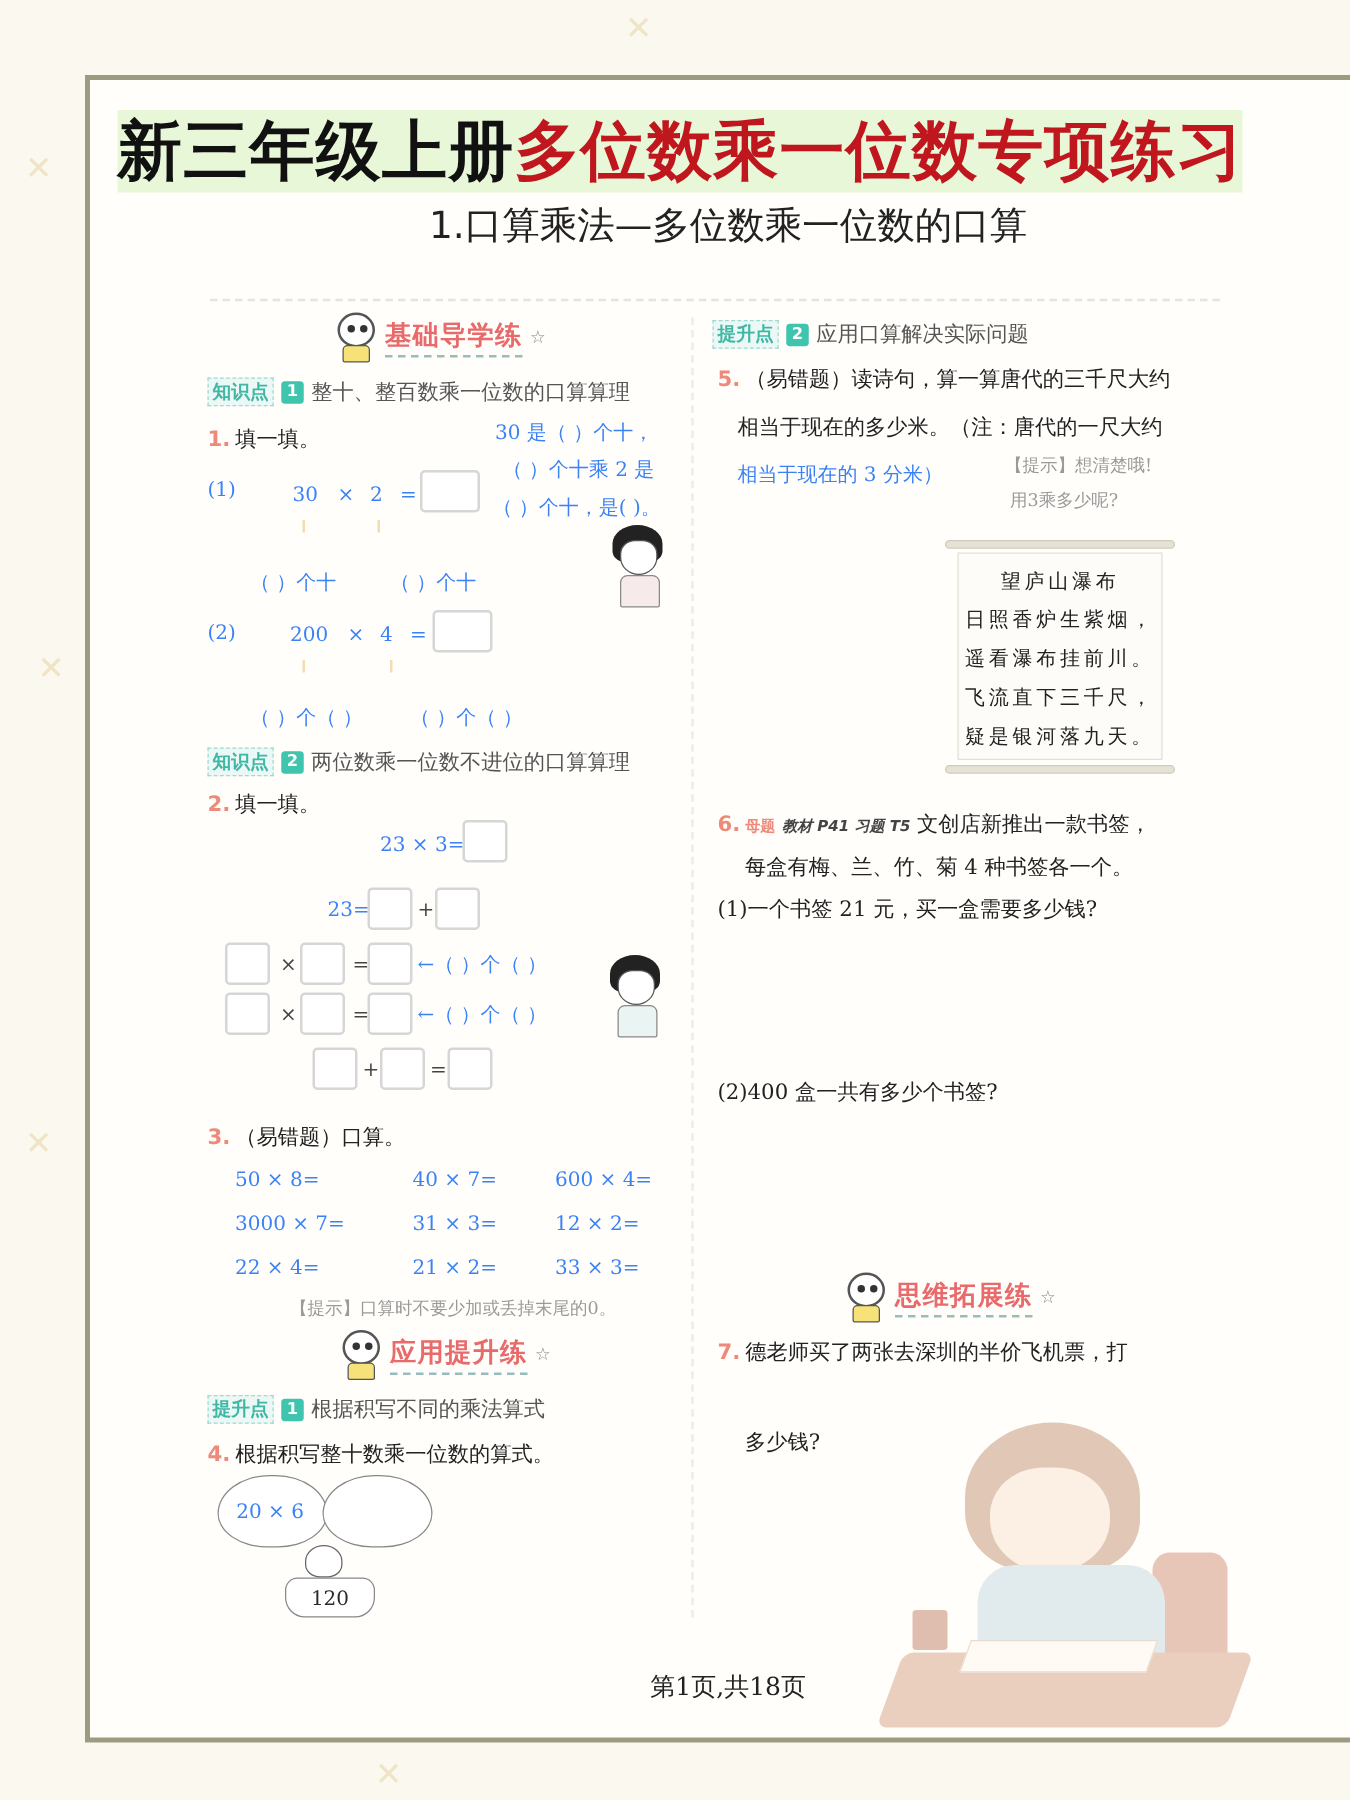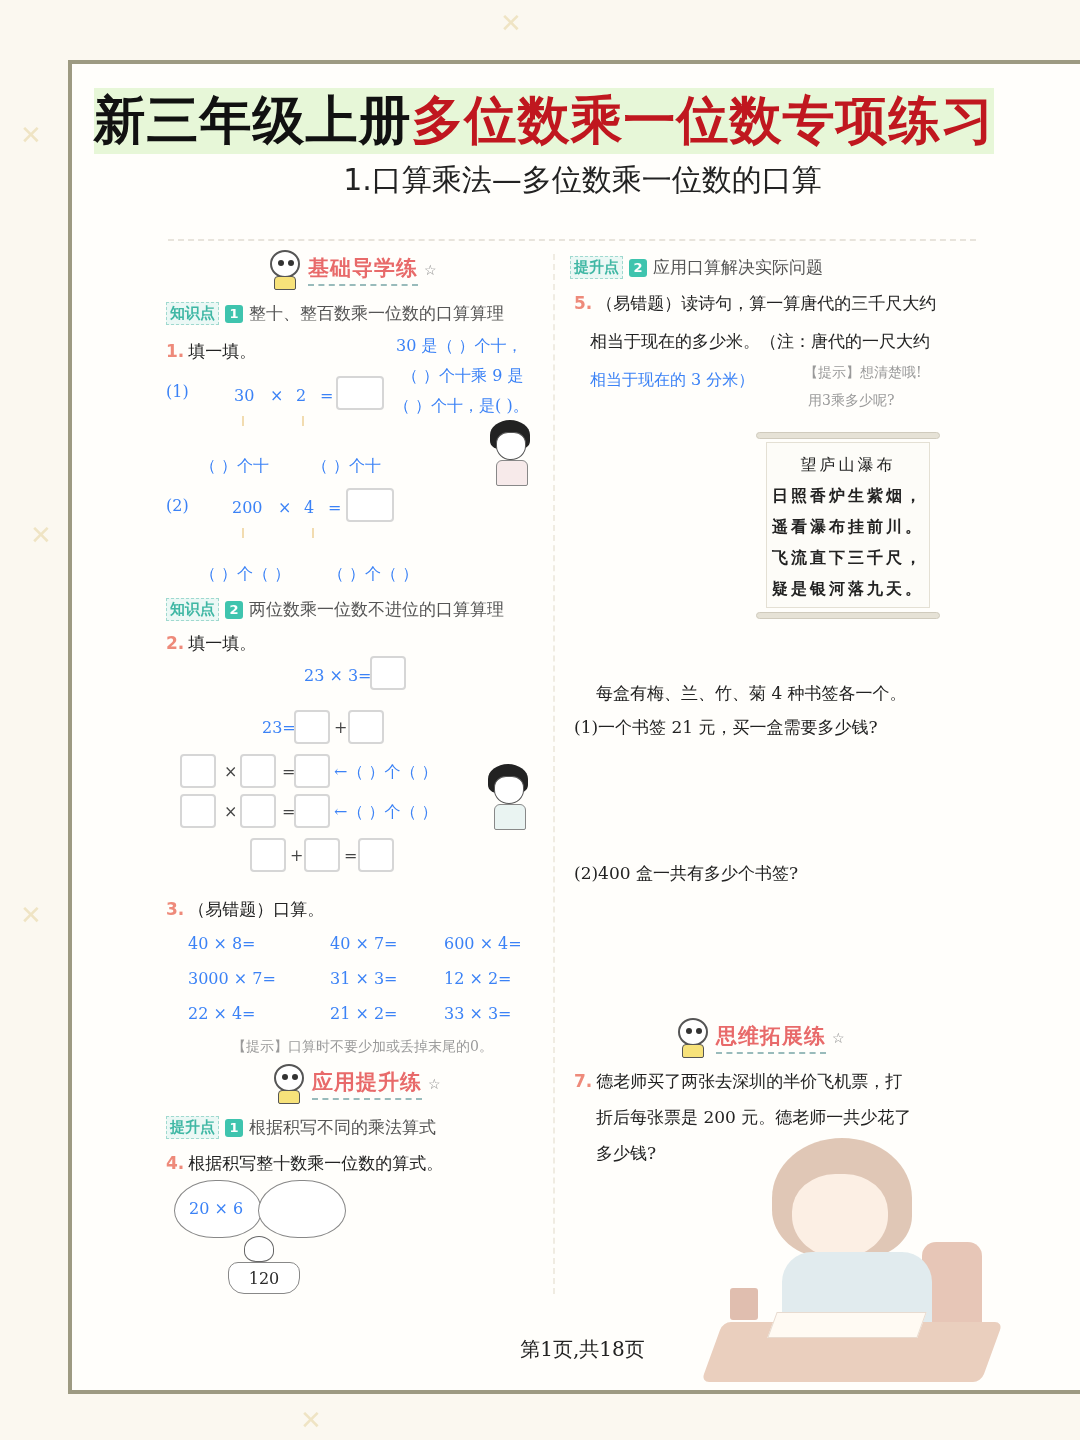--- a/index.html
+++ b/index.html
@@ -75,21 +75,21 @@
   .basket { position: absolute; width: 72px; height: 32px; border: 1.5px solid #888; border-radius: 10px 10px 16px 16px; background: #fff;
     display: flex; align-items: center; justify-content: center; font-size: 16px; }
   .animal { position: absolute; width: 30px; height: 26px; border: 1.5px solid #666; border-radius: 50% 50% 40% 40%; background: #fff; }
 
   .scroll {
     position: absolute; left: 684px; top: 368px; width: 184px; height: 188px;
   }
   .scroll-rod { position: absolute; left: 0; width: 184px; height: 7px; background: #e6e2d6; border-radius: 4px; border: 1px solid #d0cbbd; }
   .scroll-body { position: absolute; left: 10px; top: 10px; width: 164px; height: 166px; border: 1px solid #e4e0d4; background: #fdfcf8;
     padding: 6px 4px; text-align: center; }
-  .poem-line { font-size: 16px; letter-spacing: 3px; line-height: 31px; color: #222; white-space: nowrap; font-weight: bold; }
+  .poem-line { font-size: 16px; letter-spacing: 3px; line-height: 31px; color: #222; white-space: nowrap; }
   .poem-title { font-weight: normal; }
 
   .tag-textbook { font-size: 12px; font-style: italic; font-weight: bold; color: #444; font-family: "DejaVu Sans", sans-serif; }
   .tag-mumu { font-size: 12px; color: #ee8a7a; font-weight: bold; font-family: "DejaVu Sans", sans-serif; }
 
   .footer { position: absolute; left: 0; top: 1272px; width: 100%; text-align: center; font-size: 20px; color: #222; }
 
   .boy { position: absolute; }
   .boy .hair { position: absolute; left: 0; top: 0; width: 40px; height: 30px; background: #222; border-radius: 50% 50% 30% 30%; }
   .boy .face { position: absolute; left: 6px; top: 12px; width: 30px; height: 28px; background: #fff; border: 1.5px solid #555; border-radius: 40% 40% 50% 50%; }
@@ -143,21 +143,21 @@
   <div class="abs kp" style="left:94px;top:238px">
     <span class="kp-tag">知识点</span>
     <span class="kp-num">1</span>
     <span>整十、整百数乘一位数的口算算理</span>
   </div>
 
   <div class="abs q" style="left:94px;top:276px">
     <span class="qnum">1.</span><span>填一填。</span>
   </div>
   <div class="abs txt" style="left:324px;top:272px">30 是（    ）个十，</div>
-  <div class="abs txt" style="left:330px;top:302px">（    ）个十乘 9 是</div>
+  <div class="abs txt" style="left:330px;top:302px">（    ）个十乘 2 是</div>
   <div class="abs txt" style="left:322px;top:332px">（    ）个十，是(    )。</div>
 
   <div class="abs txt" style="left:94px;top:318px">(1)</div>
   <div class="abs txt" style="left:162px;top:322px">30</div>
   <div class="abs txt" style="left:198px;top:322px">×</div>
   <div class="abs txt" style="left:224px;top:322px">2</div>
   <div class="abs txt" style="left:248px;top:322px">=</div>
   <div class="box lg" style="left:264px;top:312px"></div>
   <div class="arrow-tick" style="left:170px;top:352px"></div>
   <div class="arrow-tick" style="left:230px;top:352px"></div>
@@ -222,21 +222,21 @@
 
   <div class="boy" style="left:416px;top:700px;width:46px;height:70px">
     <div class="hair"></div>
       <div class="face"></div>
       <div class="shirt" style="background:#eaf4f2"></div>
   </div>
 
   <div class="abs q" style="left:94px;top:834px">
     <span class="qnum">3.</span><span>（易错题）口算。</span>
   </div>
-  <div class="abs txt" style="left:116px;top:870px">40 × 8=</div>
+  <div class="abs txt" style="left:116px;top:870px">50 × 8=</div>
   <div class="abs txt" style="left:258px;top:870px">40 × 7=</div>
   <div class="abs txt" style="left:372px;top:870px">600 × 4=</div>
   <div class="abs txt" style="left:116px;top:905px">3000 × 7=</div>
   <div class="abs txt" style="left:258px;top:905px">31 × 3=</div>
   <div class="abs txt" style="left:372px;top:905px">12 × 2=</div>
   <div class="abs txt" style="left:116px;top:940px">22 × 4=</div>
   <div class="abs txt" style="left:258px;top:940px">21 × 2=</div>
   <div class="abs txt" style="left:372px;top:940px">33 × 3=</div>
   <div class="abs hint" style="left:160px;top:974px">【提示】口算时不要少加或丢掉末尾的0。</div>
 
@@ -292,41 +292,45 @@
     <div class="scroll-body">
       <div class="poem-line poem-title">望庐山瀑布</div>
       <div class="poem-line">日照香炉生紫烟，</div>
       <div class="poem-line">遥看瀑布挂前川。</div>
       <div class="poem-line">飞流直下三千尺，</div>
       <div class="poem-line">疑是银河落九天。</div>
     </div>
     <div class="scroll-rod" style="top:180px"></div>
   </div>
 
+  <div class="abs q" style="left:502px;top:584px">
+    <span class="qnum">6.</span><span class="tag-mumu">母题</span>
+    <span class="tag-textbook">教材 P41 习题 T5</span>
+    <span>文创店新推出一款书签，</span>
+  </div>
   <div class="abs q" style="left:524px;top:618px">每盒有梅、兰、竹、菊 4 种书签各一个。</div>
   <div class="abs q" style="left:502px;top:652px">(1)一个书签 21 元，买一盒需要多少钱?</div>
   <div class="abs" style="left:502px;top:680px;width:400px;height:110px"></div>
   <div class="abs q" style="left:502px;top:798px">(2)400 盒一共有多少个书签?</div>
   <div class="abs" style="left:502px;top:826px;width:400px;height:110px"></div>
 
   <div class="abs section-head" style="left:604px;top:954px">
     <div class="mascot">
       <div class="head"></div>
         <div class="eye" style="left:10px"></div>
         <div class="eye" style="left:20px"></div>
         <div class="body"></div>
     </div>
     <span class="section-title">思维拓展练</span>
     <span class="section-star">☆</span>
   </div>
 
   <div class="abs q" style="left:502px;top:1006px">
     <span class="qnum">7.</span><span>德老师买了两张去深圳的半价飞机票，打</span>
   </div>
-  <div class="abs q" style="left:524px;top:1042px">折后每张票是 200 元。德老师一共少花了</div>
   <div class="abs q" style="left:524px;top:1078px">多少钱?</div>
 
   <div class="girl">
     <div class="g-chair"></div>
     <div class="g-hair"></div>
     <div class="g-face"></div>
     <div class="g-body"></div>
     <div class="g-desk"></div>
     <div class="g-book"></div>
     <div class="g-cup"></div>

